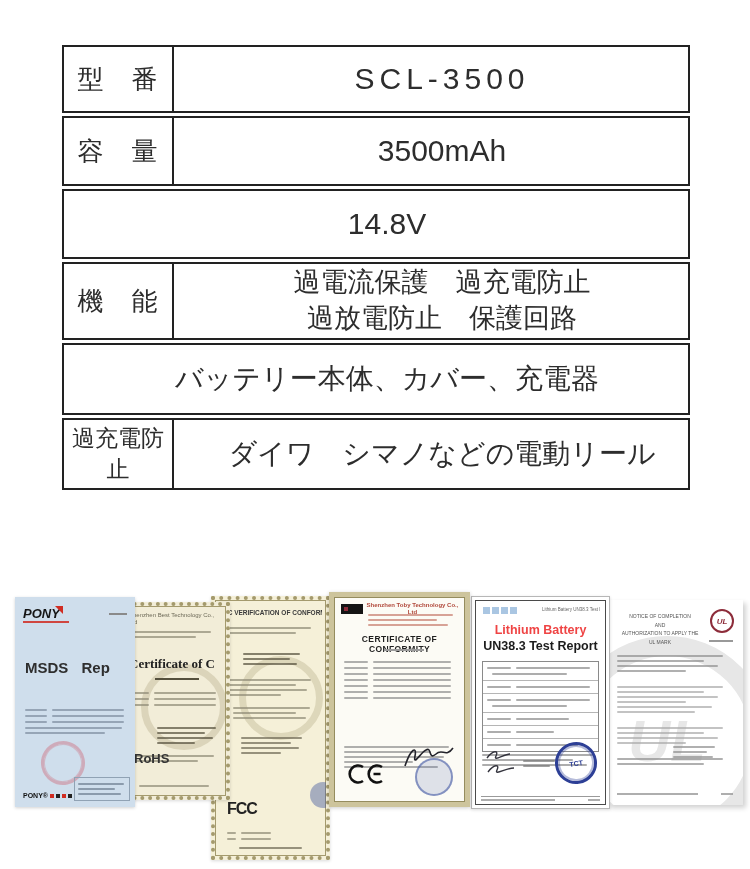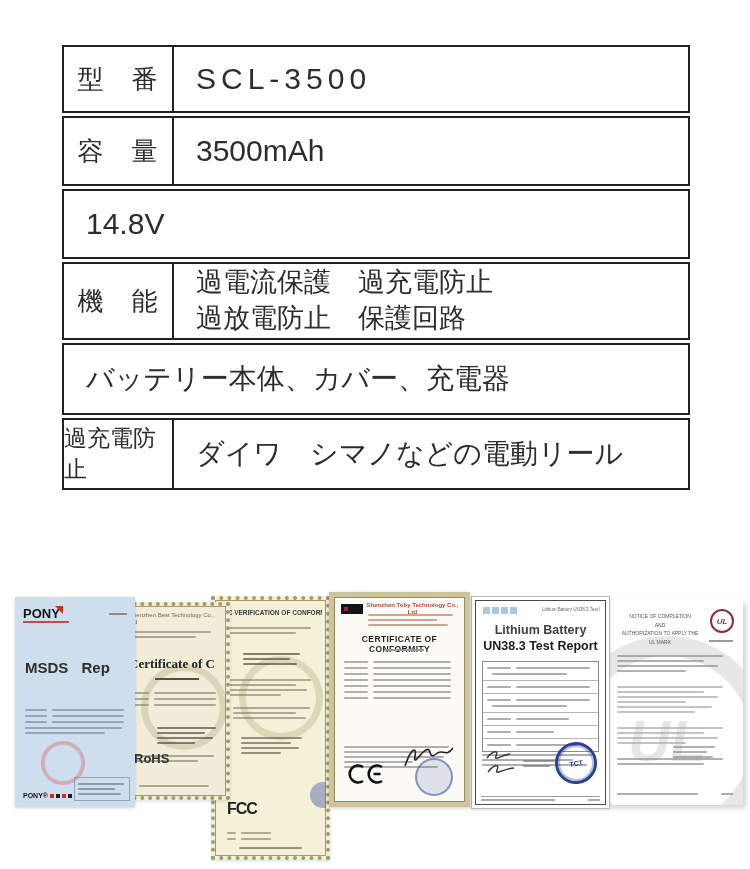--- a/index.html
+++ b/index.html
@@ -1,21 +1,21 @@
 <!DOCTYPE html>
 <html><head>
 <meta charset="utf-8">
 <style>
   html,body{margin:0;padding:0;background:#ffffff;}
   .canvas{position:relative;width:750px;height:869px;background:#ffffff;overflow:hidden;
           font-family:"Liberation Sans","DejaVu Sans",sans-serif;}
 
   
   .spec-table{position:absolute;left:62px;top:45px;width:628px;}
-  .spec-row{display:flex;border:2px solid #222;margin-bottom:3px;box-sizing:border-box;background:#fff;}
+  .spec-row{display:flex;border:2px solid #222;margin-bottom:3px;box-sizing:border-box;background:#fff;text-align:center;}
   .cell-label{width:108px;flex:0 0 108px;border-right:2px solid #222;display:flex;align-items:center;
               justify-content:center;font-size:26px;color:#2d2d2d;letter-spacing:1px;}
   .cell-label.tight{font-size:23px;letter-spacing:0;}
   .cell-value{flex:1;display:flex;flex-direction:column;justify-content:center;padding-left:22px;color:#2d2d2d;}
   .r0{min-height:68px}.r1{min-height:70px}.r2{min-height:70px}.r3{min-height:78px}.r4{min-height:72px}.r5{min-height:72px}
   .v-lg{font-size:30px;}
   .v-ls{letter-spacing:5px;}
   .v-md{font-size:28px;}
   .v-two{font-size:27px;line-height:1.32;display:block;}
 
@@ -23,21 +23,21 @@
   .certs{position:absolute;left:0;top:585px;width:750px;height:270px;}
   .cert{position:absolute;box-sizing:border-box;overflow:hidden;}
   [data-bars] i{display:block;height:2px;background:currentColor;opacity:.7;border-radius:1px;margin:3px 0;}
   .mr{display:flex;gap:5px;margin:4px 0;align-items:center;}
   .mr i{display:block;height:2px;background:currentColor;opacity:.7;border-radius:1px;}
   .mr .l{width:22%;} .mr .v{width:70%;}
 
   
   .c1{left:15px;top:12px;width:120px;height:210px;background:#cfdeec;z-index:6;
       box-shadow:0 1px 3px rgba(0,0,0,.18);color:#7d8da0;}
-  .pony-logo{position:absolute;left:8px;top:9px;font-size:13px;font-weight:800;
+  .pony-logo{position:absolute;left:8px;top:9px;font-size:13px;font-weight:800;font-style:italic;
              color:#151515;letter-spacing:0;}
   .pony-tri{display:inline-block;width:0;height:0;border-top:8px solid #d02c22;border-left:8px solid transparent;
             margin-left:-5px;vertical-align:top;}
   .pony-sub{position:absolute;left:8px;top:24px;width:46px;height:2px;background:#d02c22;opacity:.85;}
   .c1-rep{position:absolute;right:8px;top:16px;width:18px;height:2px;background:#8a8a8a;}
   .msds-title{position:absolute;left:10px;top:62px;right:0;font-size:15px;font-weight:800;color:#2e2e2e;
               white-space:nowrap;overflow:hidden;word-spacing:9px;}
   .c1-rows{position:absolute;left:10px;top:108px;right:8px;}
   .stamp-pink{position:absolute;left:26px;bottom:22px;width:38px;height:38px;border-radius:50%;
               border:3px solid rgba(205,130,145,.55);box-shadow:inset 0 0 0 1px rgba(205,130,145,.4);
@@ -102,21 +102,21 @@
   .c4-sig{position:absolute;left:-14px;top:-12px;}
 
   
   .c5{left:471px;top:11px;width:139px;height:213px;background:#ffffff;border:1px solid #b7b7b7;
       padding:3px;z-index:3;box-shadow:0 1px 3px rgba(0,0,0,.15);}
   .c5-inner{position:relative;width:100%;height:100%;border:1.5px solid #4a4a4a;box-sizing:border-box;color:#8a8a8a;}
   .cn-chars{position:absolute;left:7px;top:6px;display:flex;gap:2px;}
   .cn-chars b{width:7px;height:7px;background:#aac6e2;display:block;}
   .c5-note{position:absolute;right:5px;top:6px;width:58px;font-size:4.5px;color:#666;white-space:nowrap;
            overflow:hidden;}
-  .c5-t1{position:absolute;left:0;top:22px;right:0;text-align:center;font-size:12.5px;font-weight:800;color:#404040;}
+  .c5-t1{position:absolute;left:0;top:22px;right:0;text-align:center;font-size:12.5px;font-weight:800;color:#ef4444;}
   .c5-t2{position:absolute;left:0;top:38px;right:0;text-align:center;font-size:12.5px;font-weight:800;color:#1c1c1c;}
   .c5-tbl{position:absolute;left:6px;top:60px;right:6px;border:1px solid #8a8a8a;}
   .c5-tr{border-bottom:1px solid #b5b5b5;padding:1px 4px;}
   .c5-tr:last-child{border-bottom:none;}
   .c5-para{position:absolute;left:6px;top:150px;right:6px;}
   .c5-sig{position:absolute;left:8px;bottom:26px;}
   .c5-insp{position:absolute;right:48px;bottom:34px;width:34px;color:#777;}
   .tct-stamp{position:absolute;right:8px;bottom:20px;width:36px;height:36px;border-radius:50%;
              border:3px solid #2d3f96;box-shadow:inset 0 0 0 2px rgba(45,63,150,.35);
              display:flex;align-items:center;justify-content:center;transform:rotate(-8deg);}

